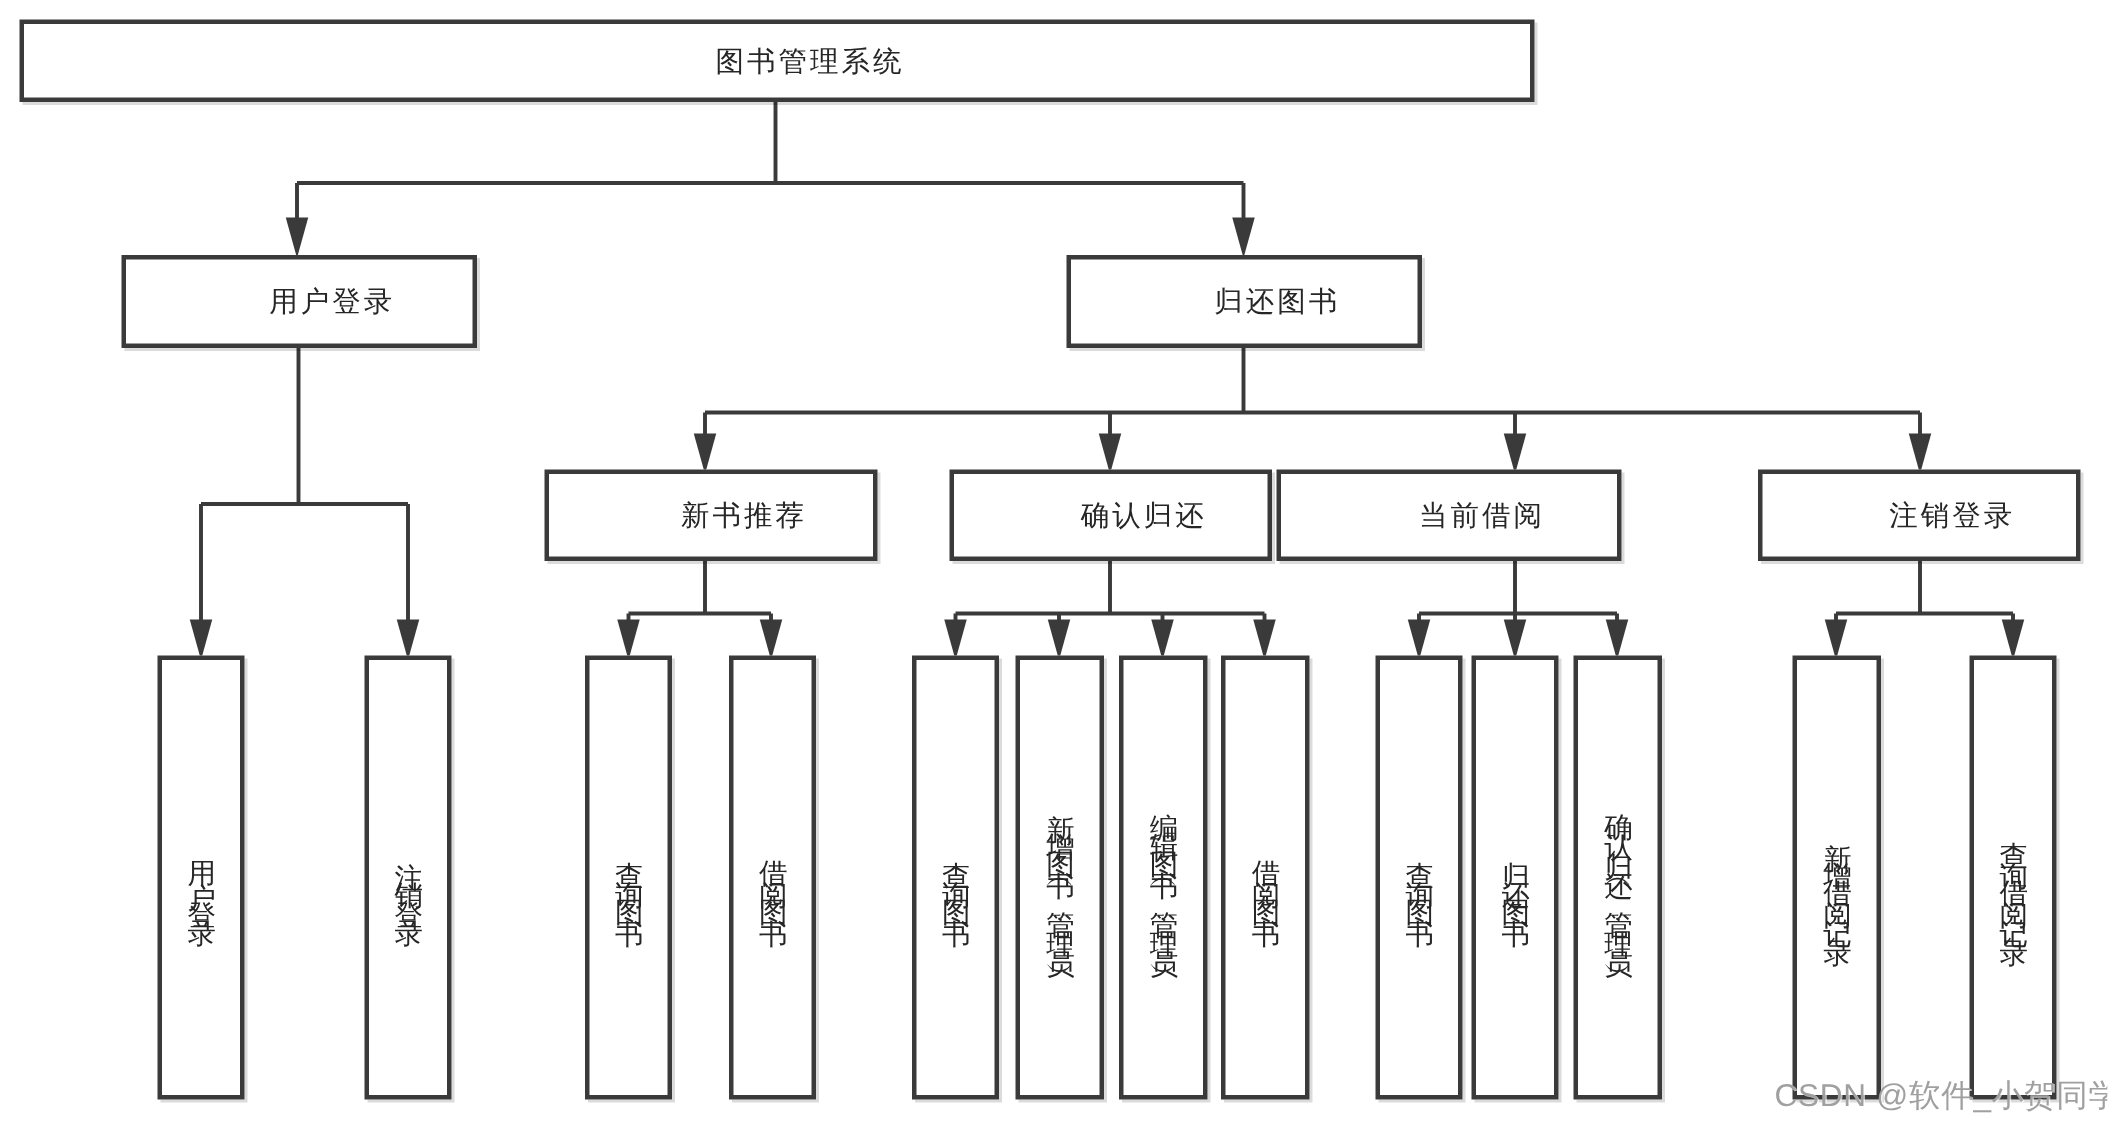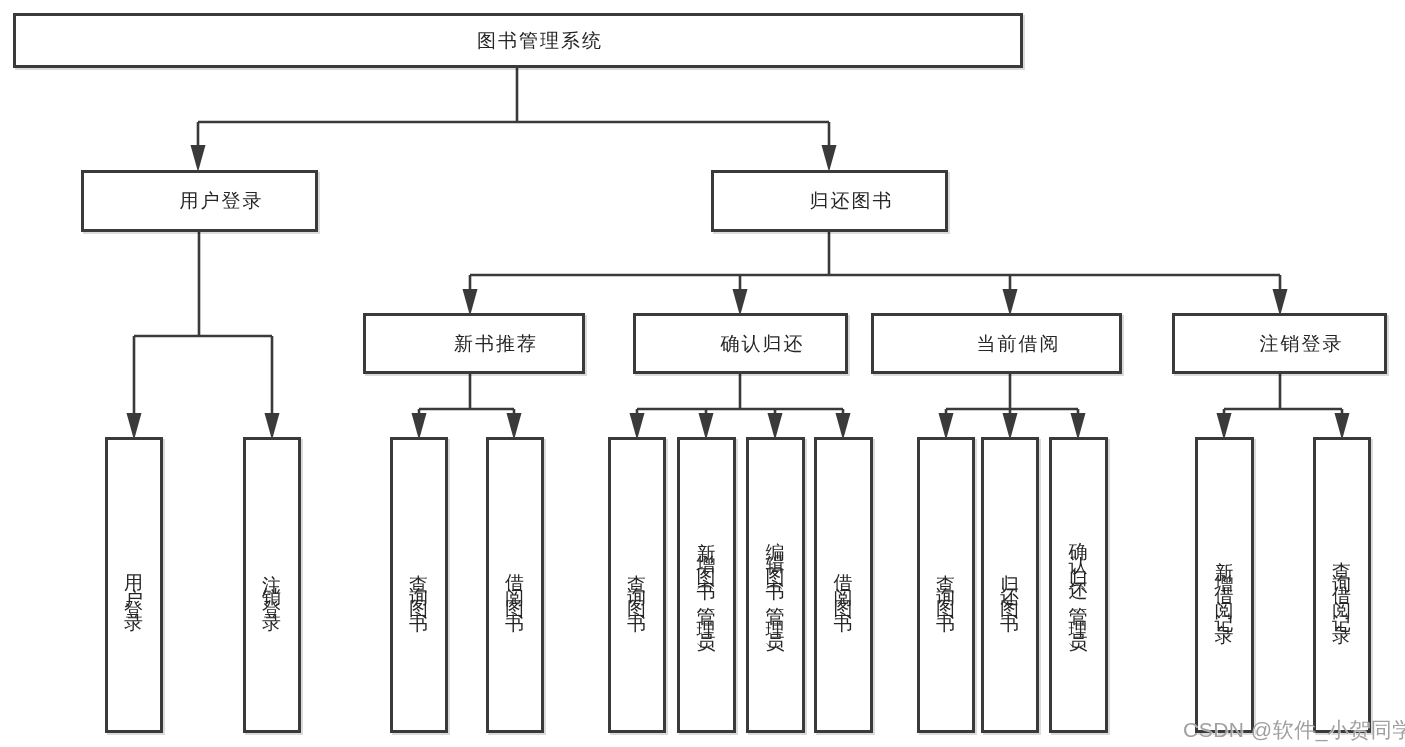--- a/index.html
+++ b/index.html
@@ -98,21 +98,21 @@
     </g>
   </svg>
 
   <div class="node h-node root-node">图书管理系统</div>
 
   <div class="node h-node lvl2" style="left:81px;">用户登录</div>
   <div class="node h-node lvl2" style="left:711px;">归还图书</div>
 
   <div class="node h-node lvl3" style="left:363px;width:222px;">新书推荐</div>
   <div class="node h-node lvl3" style="left:633px;width:215px;">确认归还</div>
-  <div class="node h-node lvl3" style="left:871px;width:251px;">当前借阅</div>
+  <div class="node h-node lvl3" style="left:851px;width:230px;">当前借阅</div>
   <div class="node h-node lvl3" style="left:1172px;width:215px;">注销登录</div>
 
   <div class="node leaf" style="left:105px;">用户登录</div>
   <div class="node leaf" style="left:243px;">注销登录</div>
 
   <div class="node leaf" style="left:390px;">查询图书</div>
   <div class="node leaf" style="left:486px;">借阅图书</div>
 
   <div class="node leaf" style="left:608px;">查询图书</div>
   <div class="node leaf" style="left:677px;width:59px;">新增图书（管理员）</div>

